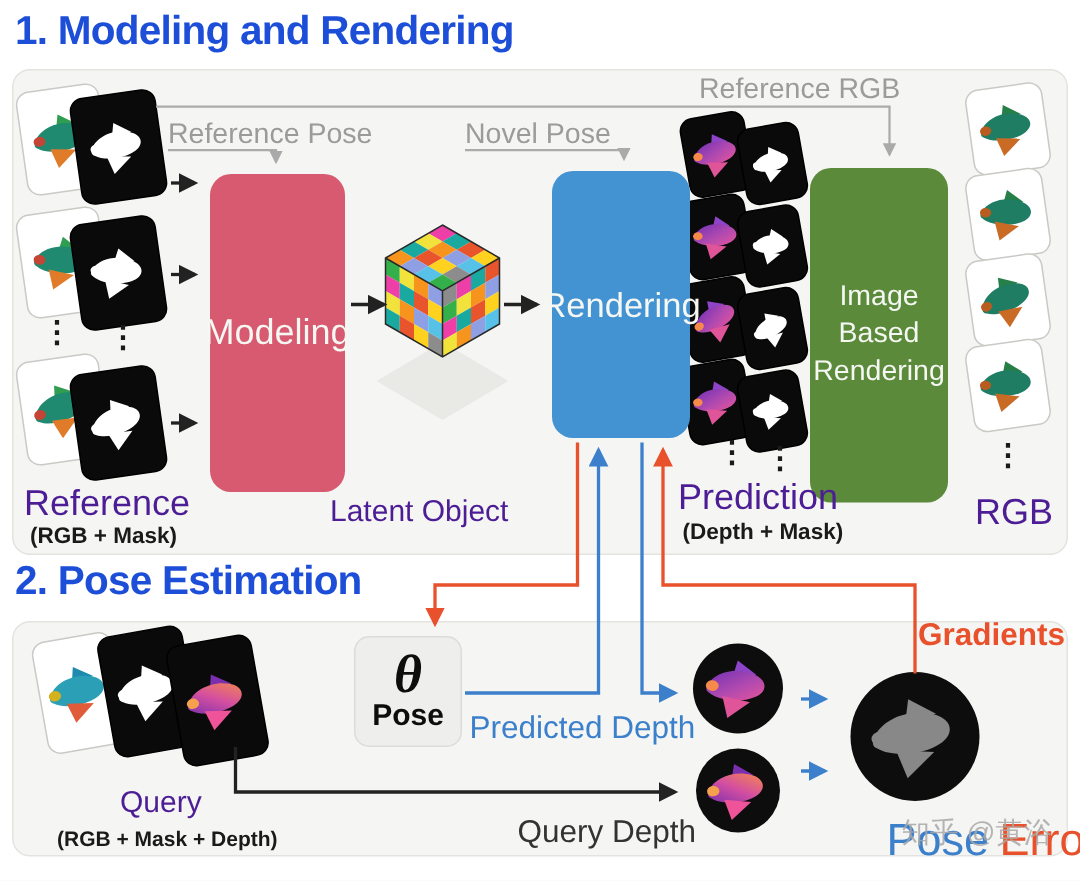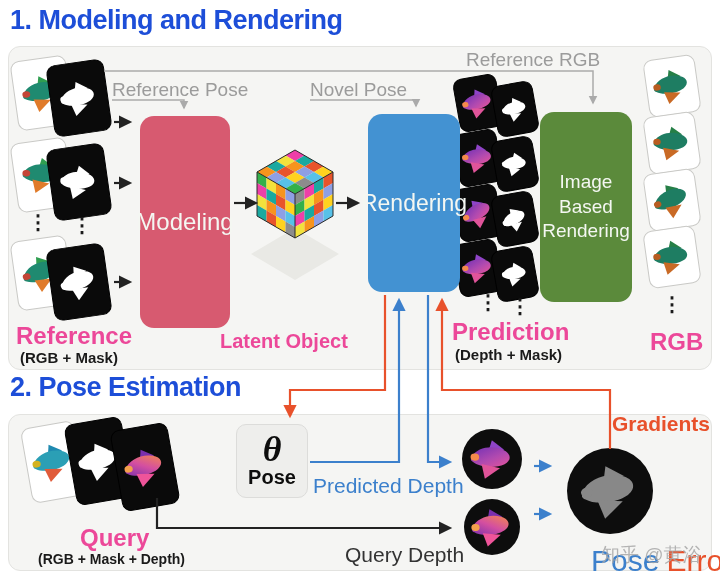--- a/index.html
+++ b/index.html
@@ -59,21 +59,21 @@
     font-weight: bold;
     color: #1a1a1a;
     z-index: 3;
     line-height: 1;
   }
 
   
   .gray-label { font-size: 19px; color: var(--label-gray, #9b9b9b); z-index: 5; white-space: nowrap; }
 
   
-  .big-label { font-size: 23px; font-weight: 700; color: #ec4899; z-index: 5; white-space: nowrap; }
+  .big-label { font-size: 23px; font-weight: 400; color: #4c1d95; z-index: 5; white-space: nowrap; }
   .sub-label { font-size: 15px; font-weight: 700; color: #1a1a1a; z-index: 5; white-space: nowrap; }
 
   .theta-box {
     background: #eeeeec;
     border: 1px solid #dcdcda;
     border-radius: 10px;
     display: flex;
     flex-direction: column;
     align-items: center;
     justify-content: center;
@@ -196,21 +196,21 @@
 <div class="abs gray-label" style="left:112px; top:79px;">Reference Pose</div>
 <div class="abs gray-label" style="left:310px; top:79px;">Novel Pose</div>
 <div class="abs gray-label" style="left:466px; top:49px;">Reference RGB</div>
 
 <div class="abs flowbox box-modeling" style="left:140px; top:116px; width:90px; height:212px;">
   <span>Modeling</span>
 </div>
 <div class="abs flowbox box-rendering" style="left:368px; top:114px; width:92px; height:178px;">
   <span>Rendering</span>
 </div>
-<div class="abs flowbox box-ibr" style="left:540px; top:112px; width:92px; height:190px;">
+<div class="abs flowbox box-ibr" style="left:540px; top:112px; width:92px; height:223px;">
   <span>Image Based Rendering</span>
 </div>
 
 <svg class="abs" style="left:245px; top:140px; z-index:4;" width="100" height="150" viewBox="0 0 100 150">
   <polygon points="50,88 94,114 50,140 6,114" fill="#e9e9e5"></polygon>
   <g id="cube-grid">
       <polygon points="50,10 59.5,15.5 50,21 40.5,15.5" fill="#ee3fa8"></polygon>
       <polygon points="40.5,15.5 50,21 40.5,26.5 31,21" fill="#f2e23c"></polygon>
       <polygon points="31,21 40.5,26.5 31,32 21.5,26.5" fill="#1aa9a0"></polygon>
       <polygon points="21.5,26.5 31,32 21.5,37.5 12,32" fill="#f7941d"></polygon>
@@ -353,21 +353,21 @@
 <div class="card card-black" style="left:70px; top:420px; width:58px; height:82px; transform:rotate(-10deg);">
   <svg class="plane plane-mask" width="44" height="44">
       <use href="#plane"></use>
     </svg>
 </div>
 <div class="card card-black" style="left:116px; top:426px; width:58px; height:82px; transform:rotate(-10deg);">
   <svg class="plane plane-depth2" width="44" height="44">
       <use href="#plane"></use>
     </svg>
 </div>
-<div class="abs big-label" style="left:80px; top:524px; font-size:24px;">Query</div>
+<div class="abs big-label" style="left:80px; top:524px; font-size:20px;">Query</div>
 <div class="abs sub-label" style="left:38px; top:551px; font-size:14px;">(RGB + Mask + Depth)</div>
 
 <div class="abs theta-box" style="left:236px; top:424px; width:72px; height:74px;">
   <span class="theta-sym">θ</span>
   <span class="theta-word">Pose</span>
 </div>
 
 <div class="circle" style="left:462px; top:429px; width:60px; height:60px;">
   <svg class="plane plane-depth" width="46" height="46" style="transform:rotate(4deg)">
       <use href="#plane"></use>

